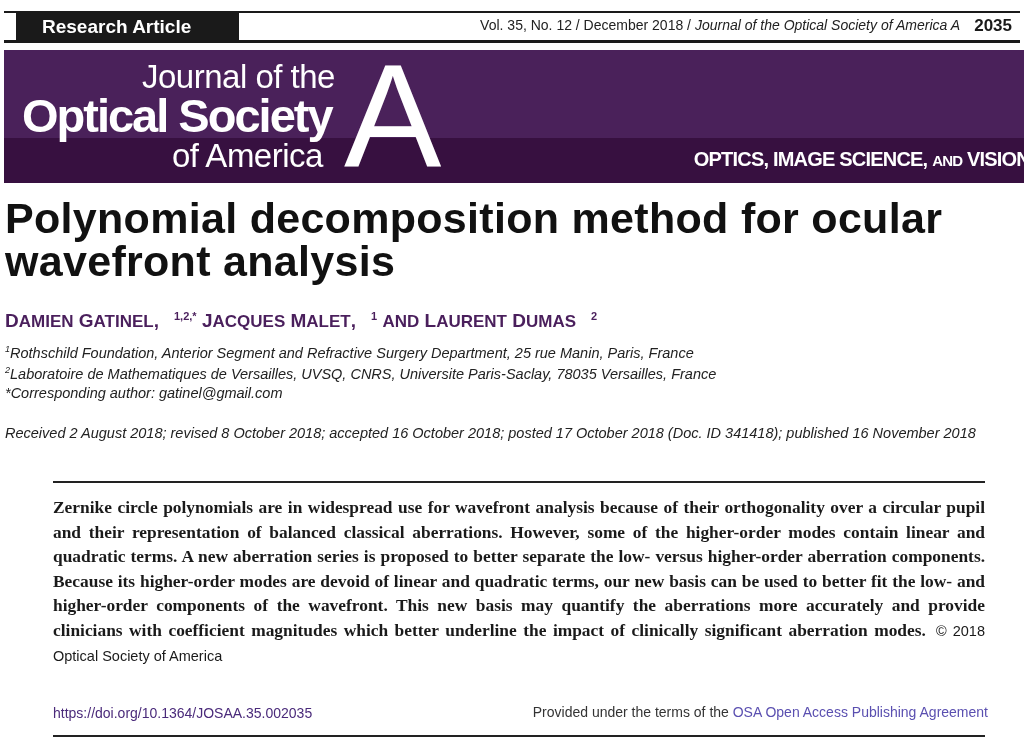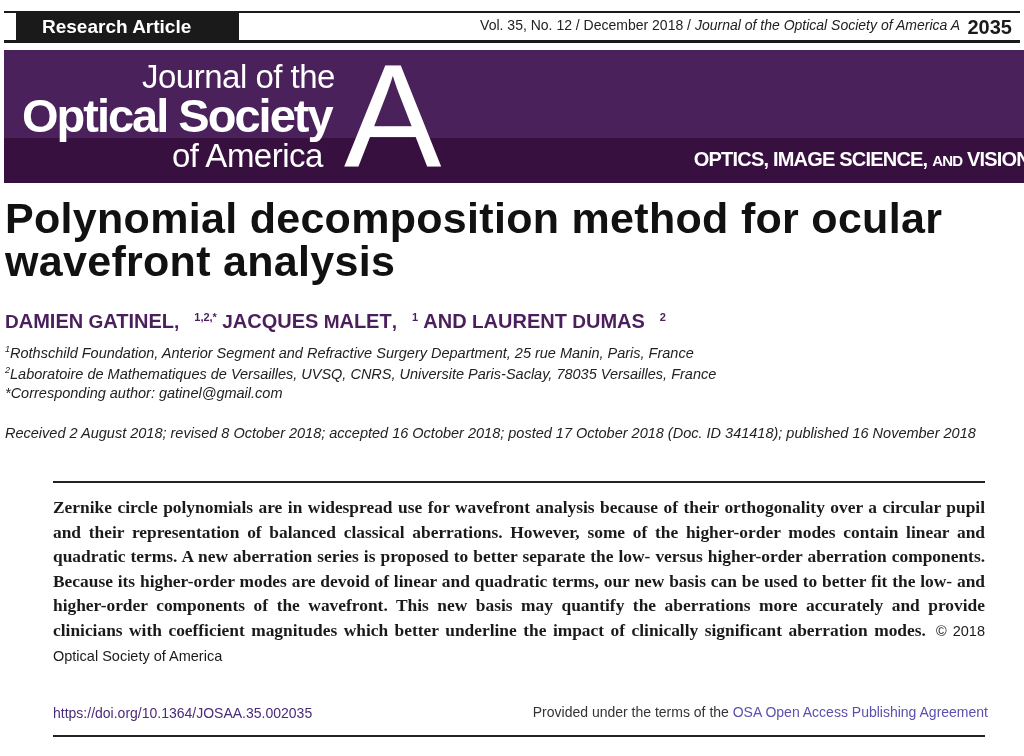--- a/index.html
+++ b/index.html
@@ -3,38 +3,38 @@
 <meta charset="utf-8">
 <style>
   html, body { margin:0; padding:0; background:#ffffff; }
   body { width:1024px; height:756px; position:relative; overflow:hidden; font-family:"Liberation Sans", sans-serif; color:#1a1a1a; }
 
   
   .topbar { position:absolute; left:4px; top:11px; width:1016px; height:32px; border-top:2px solid #1a1a1a; border-bottom:3px solid #1a1a1a; box-sizing:border-box; }
   .topbar .label { position:absolute; left:0; top:-2px; width:223px; height:32px; background:#1a1a1a; color:#fff; font-weight:bold; font-size:19px; line-height:31px; padding-left:26px; box-sizing:border-box;margin-left:12px; }
   .topbar .meta { position:absolute; right:60px; top:4px; font-size:14px; color:#222; white-space:nowrap; }
   .topbar .meta i { font-style:italic; }
-  .topbar .page { position:absolute; right:8px; top:3px; font-weight:bold; font-size:20px; }
+  .topbar .page { position:absolute; right:8px; top:3px; font-weight:bold; font-size:17px; }
 
   
   .banner { position:absolute; left:4px; top:50px; width:1016px; height:133px; background:#4a215a; overflow:hidden;padding-left:16px; }
   .banner .lower { position:absolute; left:0; top:88px; width:100%; height:45px; background:#371040; }
   .banner .j1 { position:absolute; left:138px; top:8px; color:#fff; font-size:33px; font-weight:300; letter-spacing:-0.5px; }
   .banner .j2 { position:absolute; left:18px; top:38px; color:#fff; font-size:47px; font-weight:bold; letter-spacing:-2px; }
   .banner .j3 { position:absolute; left:168px; top:87px; color:#fff; font-size:33px; font-weight:300; letter-spacing:-0.5px; }
   .banner .bigA { position:absolute; left:340px; top:-6px; color:#fff; font-size:146px; font-weight:300; line-height:1; }
   .banner .tagline { position:absolute; right:6px; top:98px; color:#fff; font-size:20px; font-weight:bold; letter-spacing:-0.8px; }
   .banner .tagline .sc { font-size:15px; }
 
   
   .title { position:absolute; left:5px; top:197px; font-size:43px; font-weight:bold; line-height:43px; color:#111; width:1000px; letter-spacing:0.3px; }
 
   
   .authors { position:absolute; left:5px; top:310px; font-size:19px; font-weight:bold; color:#4a1f5c; white-space:nowrap; }
-  .authors .small { font-size:20px; }
+  .authors .small { font-size:17px; }
   .authors sup { font-size:11px;margin-left:15px; }
 
   .affil { position:absolute; left:5px; font-size:14.5px; font-style:italic; color:#222; white-space:nowrap; }
   .affil sup { font-size:9px; }
   .dates { position:absolute; left:5px; top:423px; font-size:14.5px; font-style:italic; color:#222; line-height:21px; width:1000px; }
 
   
   .rule { position:absolute; left:53px; width:932px; height:2px; background:#222; }
   .abstract { position:absolute; left:53px; top:495px; width:932px; font-family:"Liberation Serif", serif; font-weight:bold; font-size:17.4px; line-height:24.5px; text-align:justify; color:#1a1a1a; }
   .abstract .copy { font-family:"Liberation Sans", sans-serif; font-weight:normal; font-size:14.5px; margin-left:10px; }

